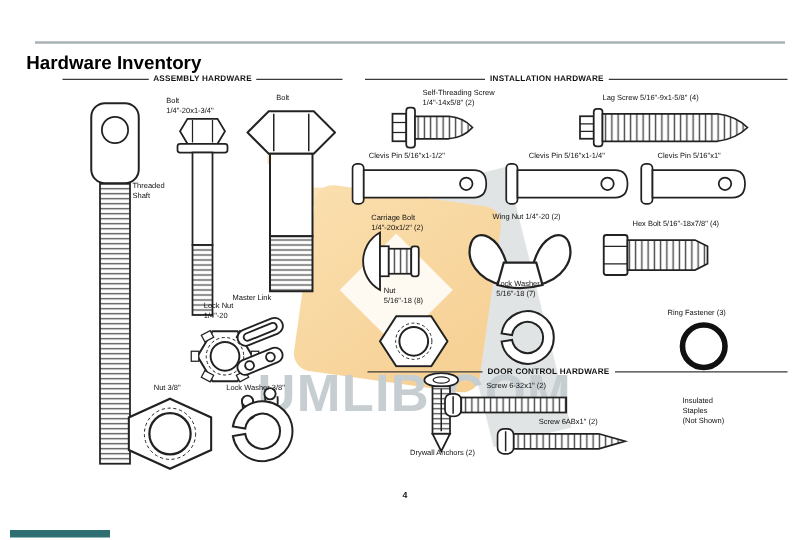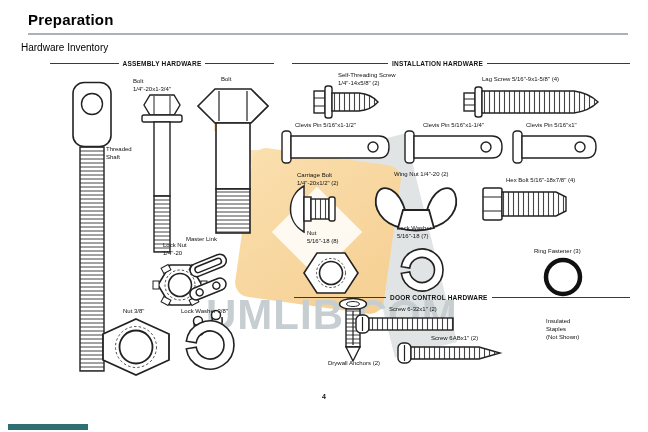--- a/index.html
+++ b/index.html
@@ -1,21 +1,21 @@
 <!DOCTYPE html>
 <html><head>
 <meta charset="utf-8">
 <style>
   *{margin:0;padding:0;box-sizing:border-box}
   html,body{background:#fff}
   body{font-family:"Liberation Sans",sans-serif}
   .page{position:relative;width:648px;height:432px;background:#fff;overflow:hidden}
   .title{position:absolute;left:28px;top:11px;font-size:15px;font-weight:bold;color:#000;letter-spacing:.2px;z-index:3}
   .title-rule{position:absolute;left:28px;top:33px;width:600px;height:2px;background:#a9b3b6;z-index:3}
-  .subtitle{position:absolute;left:21px;top:42px;font-size:10px;font-weight:normal;color:#000;z-index:3}
+  .subtitle{position:absolute;left:21px;top:42px;font-size:15px;font-weight:bold;color:#000;z-index:3}
   .sec{position:absolute;display:flex;align-items:center;gap:4px;z-index:3}
   .sec .rule{height:1px;background:#3a3a3a}
   .sec .st{font-size:6.5px;font-weight:bold;color:#111;letter-spacing:.2px;white-space:nowrap}
   .lbl{position:absolute;font-size:6px;line-height:1.3;color:#111;white-space:pre-line;z-index:3}
   .d{position:absolute;z-index:2}
   .d svg{display:block}
   .wm{position:absolute;z-index:0}
   .wm-sq{position:absolute}
   .wm-text{position:absolute;left:206px;top:291px;font-size:42px;font-weight:bold;color:#c6ced2;z-index:1;letter-spacing:1px}
   .page-num{position:absolute;left:318px;top:393px;width:12px;text-align:center;font-size:7px;font-weight:bold;color:#111;z-index:3}
@@ -45,21 +45,20 @@
     <div class="wm-sq" style="left:229px;top:134px;width:10px;height:10px;background:#f8d69e"></div>
     <div class="wm-sq" style="left:246px;top:150px;width:15px;height:15px;background:#fbe3b8"></div>
     <div class="wm-sq" style="left:221px;top:168px;width:10px;height:10px;background:#f9d9a4"></div>
     <div class="wm-sq" style="left:262px;top:186px;width:12px;height:12px;background:#f7d196"></div>
     <div style="position:absolute;left:368px;top:138px;width:64px;height:215px;background:#d9dddd;opacity:.8;transform:rotate(-14deg)"></div>
     <div style="position:absolute;left:243px;top:156px;width:150px;height:150px;background:linear-gradient(135deg,#fadfae,#f6cf92);border-radius:14px;transform:rotate(8deg)"></div>
     <div style="position:absolute;left:285px;top:200px;width:64px;height:64px;background:#fff;opacity:.85;transform:rotate(45deg)"></div>
   </div>
   <div class="wm-text">UMLIB.COM</div>
 
-  <div class="title">Preparation</div>
   <div class="title-rule"></div>
   <div class="subtitle">Hardware Inventory</div>
 
   <div class="sec" style="left:50px;top:60px;width:224px">
     <span class="rule" style="flex:1"></span>
     <span class="st">ASSEMBLY HARDWARE</span>
     <span class="rule" style="flex:1"></span>
   </div>
   <div class="sec" style="left:292px;top:60px;width:338px">
     <span class="rule" style="width:96px"></span>

